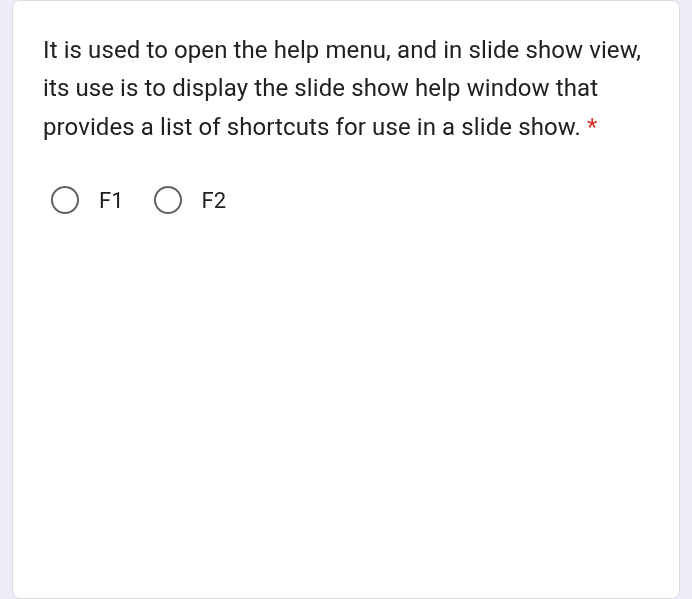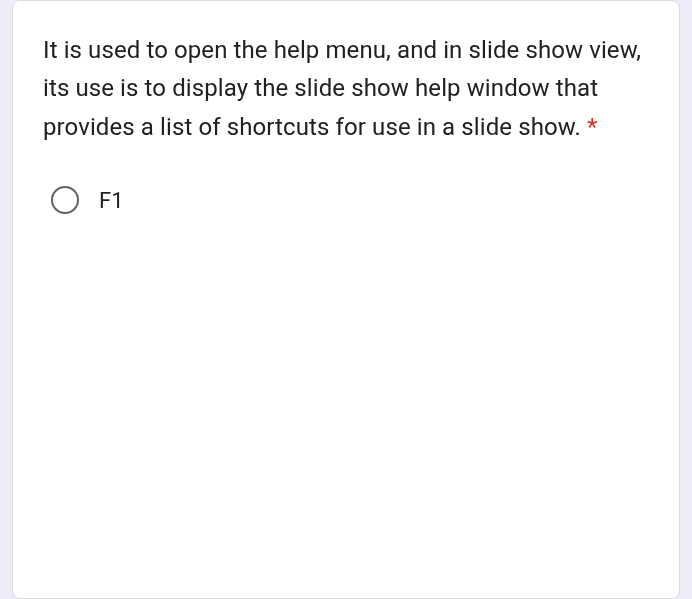--- a/index.html
+++ b/index.html
@@ -66,14 +66,18 @@
 <div class="card">
   <div class="question-text">
     <span>It is used to open the help menu, and in slide show view, its use is to display the slide show help window that provides a list of shortcuts for use in a slide show.</span>
     <span class="required">*</span>
   </div>
   <div class="options">
     <label class="option">
       <span class="radio"></span>
       <span class="option-label">F1</span>
     </label>
+    <label class="option">
+      <span class="radio"></span>
+      <span class="option-label">F2</span>
+    </label>
   </div>
 </div>
 
 </body></html>

